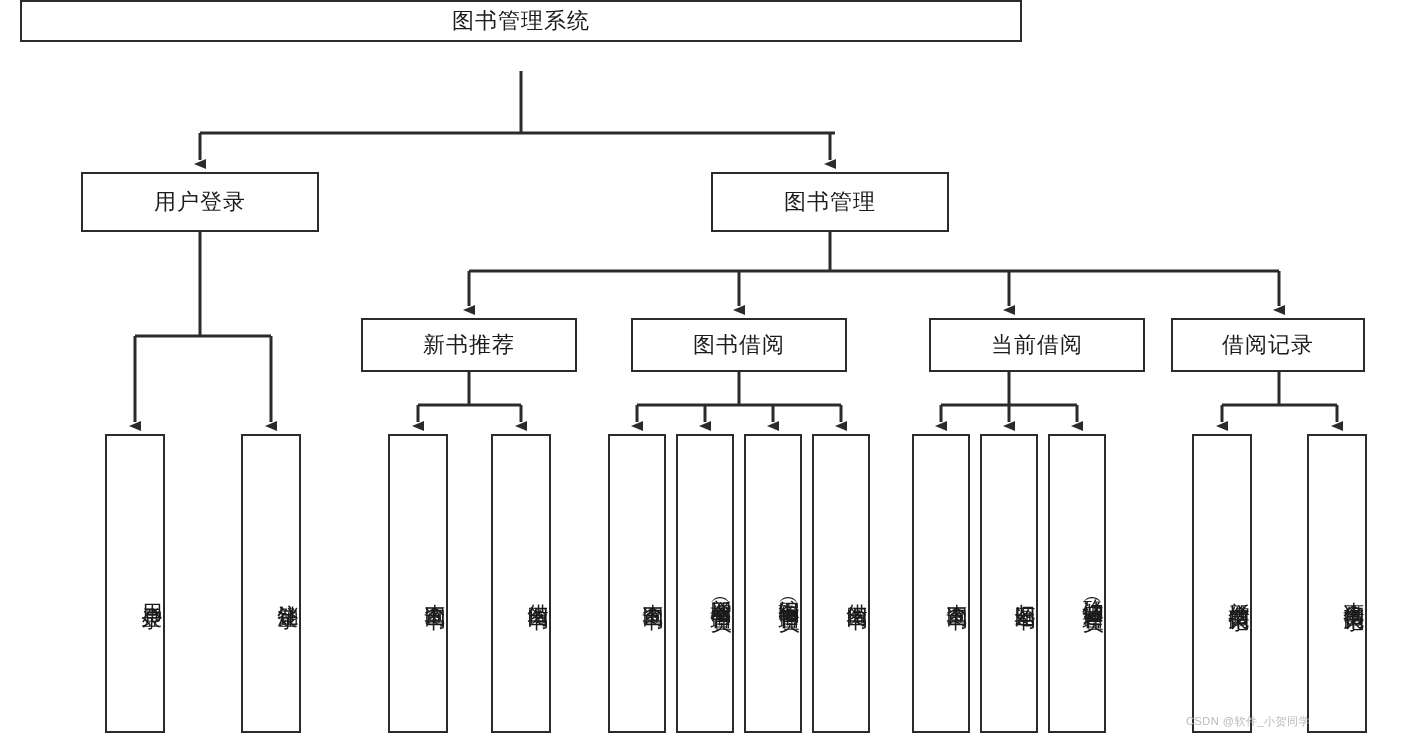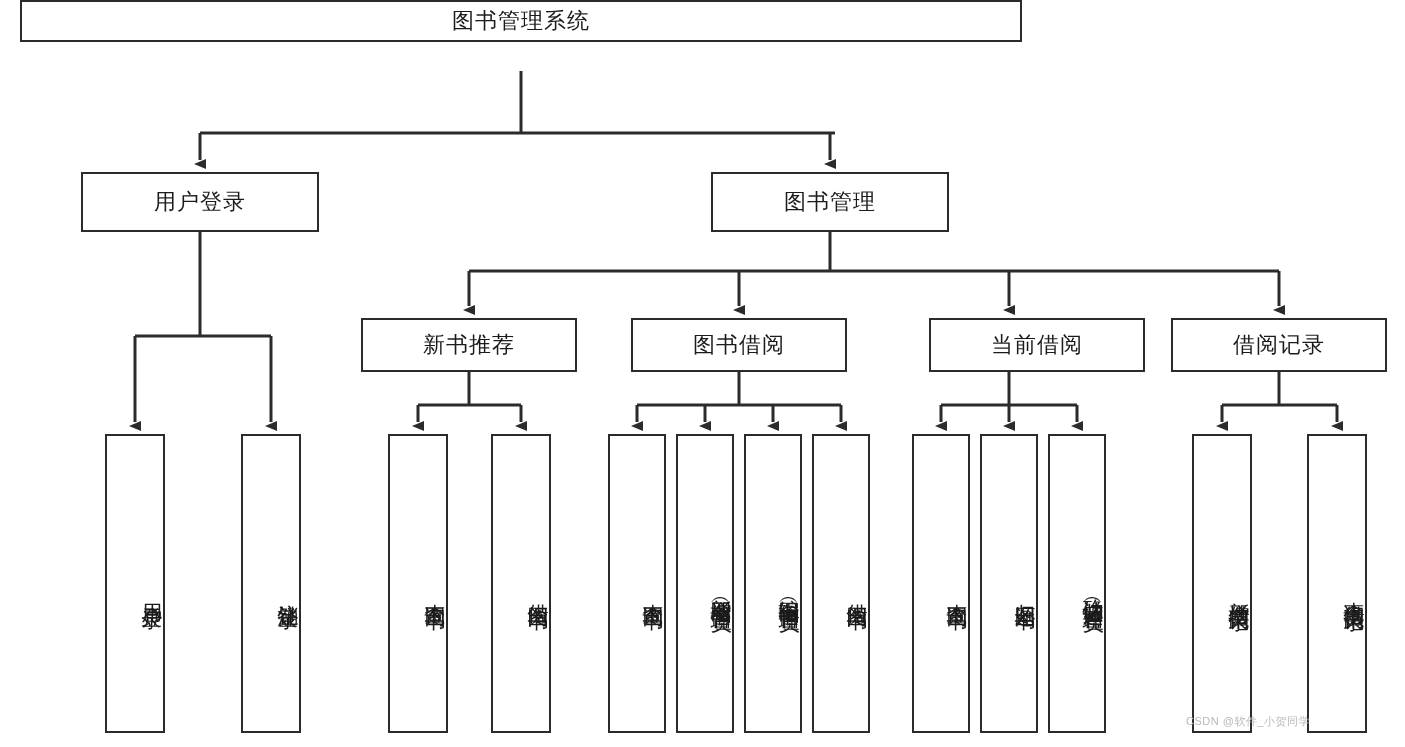--- a/index.html
+++ b/index.html
@@ -105,21 +105,21 @@
 
   <div class="node horiz" style="left:711px;top:172px;width:238px;height:60px;">
     <span>图书管理</span>
   </div>
   <div class="node horiz" style="left:631px;top:318px;width:216px;height:54px;text-align:right;">
     <span>图书借阅</span>
   </div>
   <div class="node horiz" style="left:901px;top:318px;width:216px;height:54px;margin-left:28px;">
     <span>当前借阅</span>
   </div>
-  <div class="node horiz" style="left:1171px;top:318px;width:216px;height:54px;">
+  <div class="node horiz" style="left:1171px;top:318px;width:194px;height:54px;">
     <span>借阅记录</span>
   </div>
 
   <div class="node vert" style="left:105px;top:434px;width:60px;height:299px;">
     <span>用户登录</span>
   </div>
   <div class="node vert" style="left:241px;top:434px;width:60px;height:299px;">
     <span>注销登录</span>
   </div>
 

